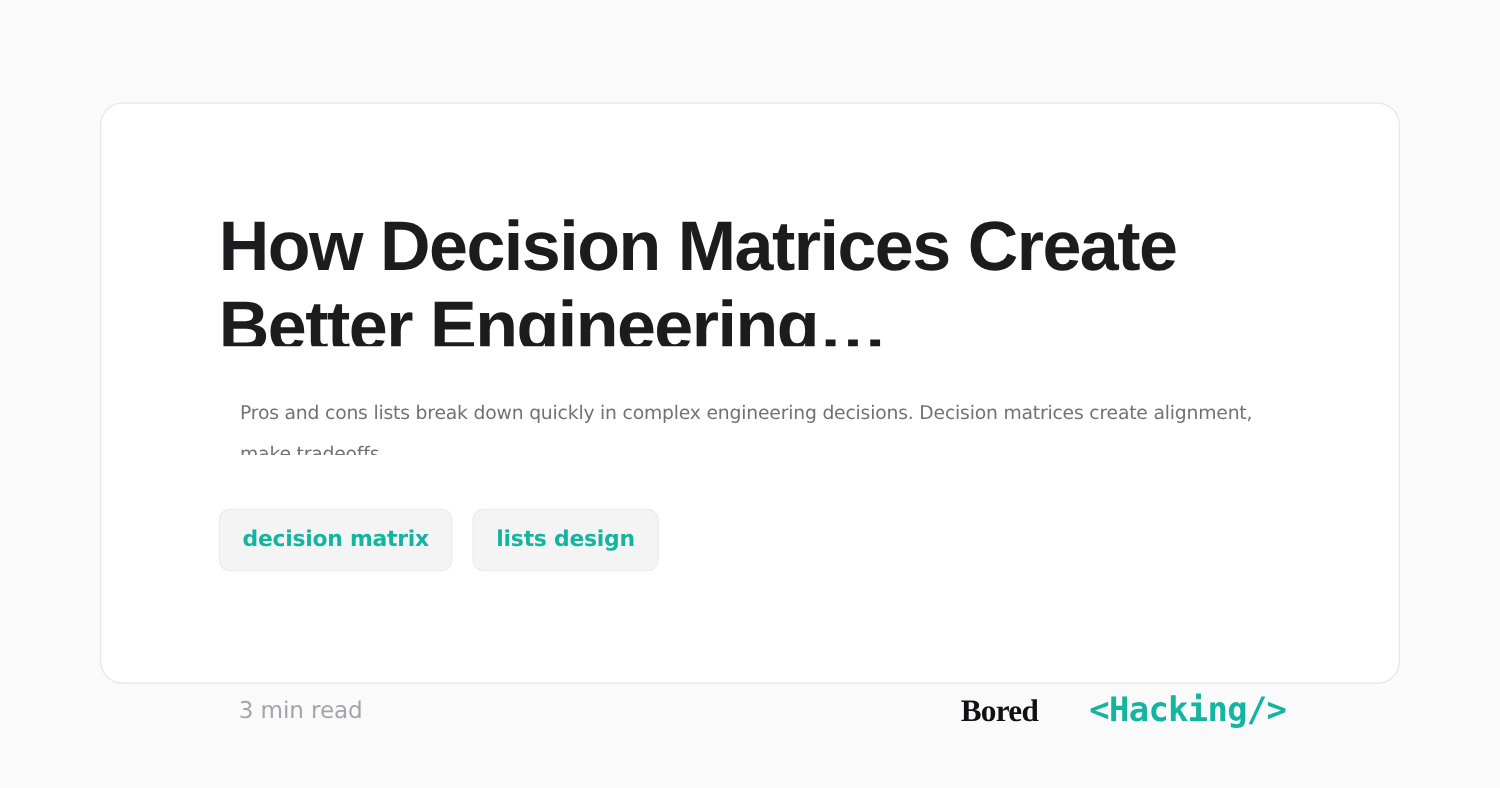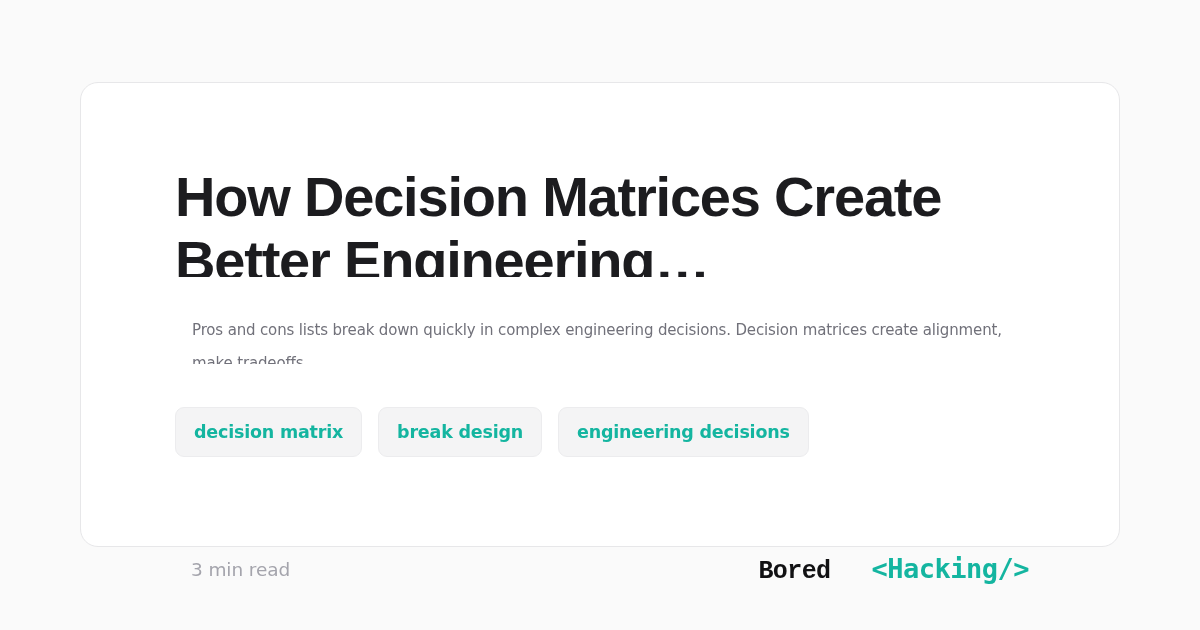--- a/index.html
+++ b/index.html
@@ -106,21 +106,21 @@
     letter-spacing:-0.1px;
   }
 
   .brand {
     display:flex;
     align-items:baseline;
     white-space:nowrap;
   }
 
   .brand-bored {
-    font-family:Liberation Mono, monospace;
+    font-family:Liberation Serif, serif;
     font-size:25px;
     font-weight:bold;
     color:#111113;
     letter-spacing:-0.6px;
   }
 
   .brand-code {
     font-family:"DejaVu Sans Mono", monospace;
     font-size:27px;
     font-weight:bold;
@@ -135,22 +135,21 @@
 
 <div id="og-card">
   <div class="card-inner">
 
     <h1 class="title">How Decision Matrices Create Better Engineering…</h1>
 
     <p class="subtitle">Pros and cons lists break down quickly in complex engineering decisions. Decision matrices create alignment, make tradeoffs…</p>
 
     <div class="tags">
       <span class="tag">decision matrix</span>
-      <span class="tag">break design</span>
-      <span class="tag">engineering decisions</span>
+      <span class="tag">lists design</span>
     </div>
 
     <div class="footer">
       <span class="read-time">3 min read</span>
 
       <div class="brand">
         <span class="brand-bored">Bored</span>
         <span class="brand-code">&lt;Hacking/&gt;</span>
       </div>
     </div>

